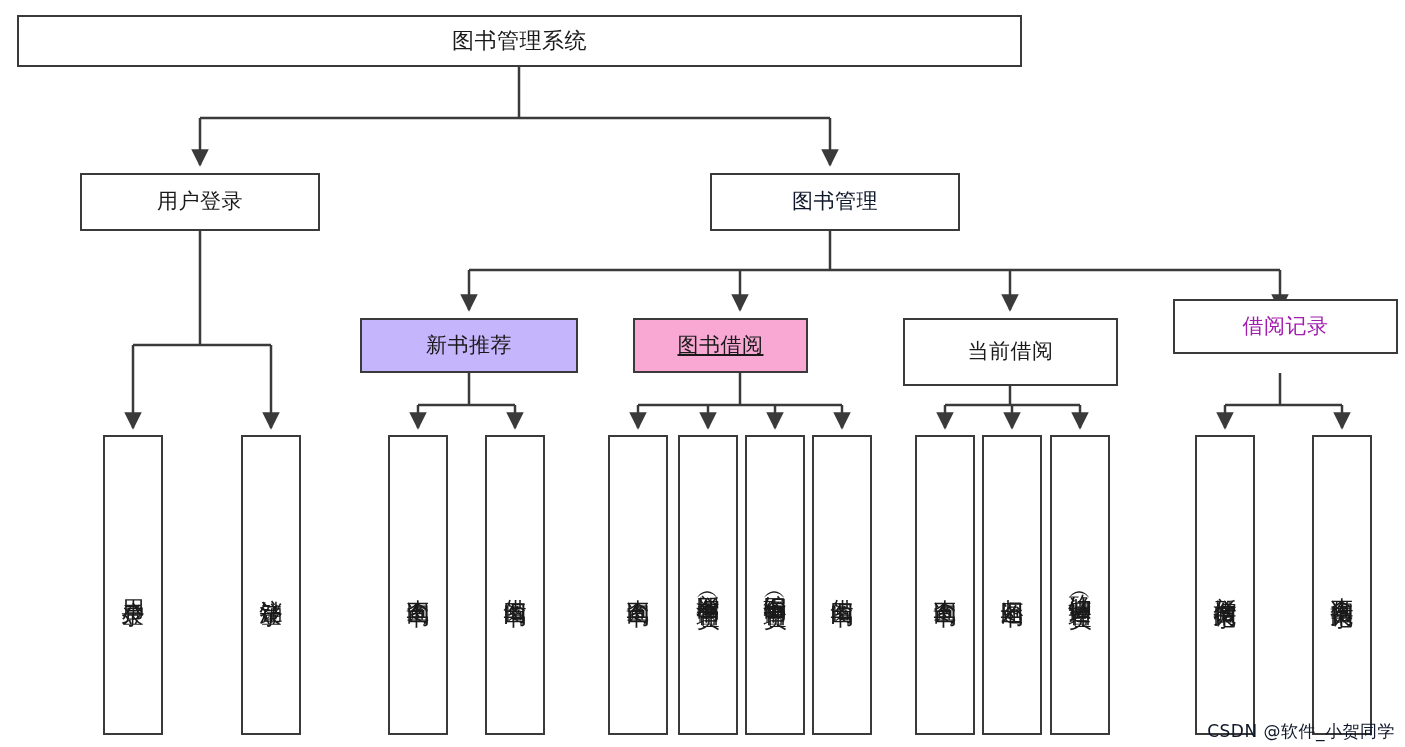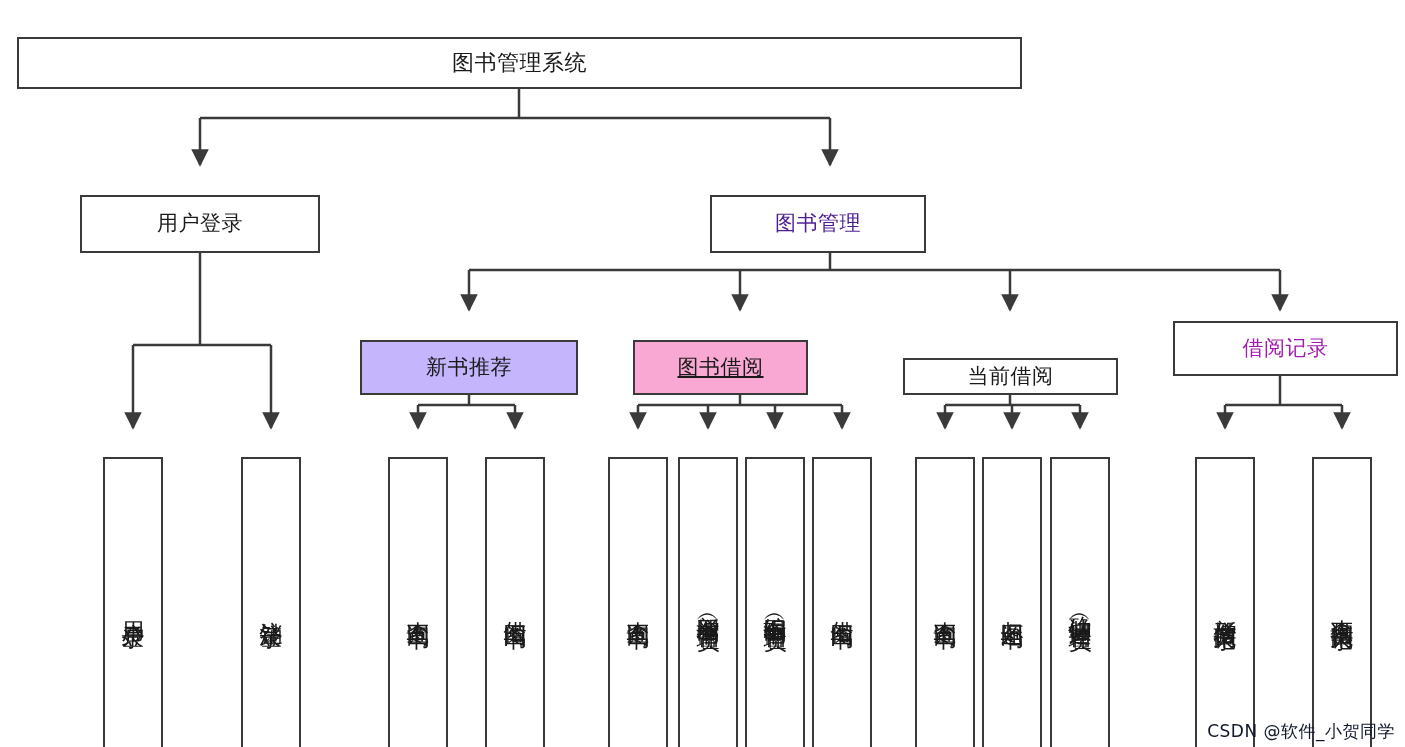--- a/index.html
+++ b/index.html
@@ -28,21 +28,20 @@
   .node {
     position: absolute;
     box-sizing: border-box;
     background: #ffffff;
     border: 2px solid #3a3a3a;
     display: flex;
     align-items: center;
     justify-content: center;
     color: #1a1a1a;
     z-index: 2;
-    margin-top: 22px;
   }
   .node.horiz {
     font-size: 21px;
     line-height: 1.1;
     letter-spacing: 0.5px;
   }
   .node.root {
     font-size: 22px;
   }
   .node.vert {
@@ -120,25 +119,25 @@
       <path d="M 1280 373 L 1280 405"></path>
       <path d="M 1225 405 L 1342 405"></path>
       <path d="M 1225 405 L 1225 428" marker-end="url(#arrow)"></path>
       <path d="M 1342 405 L 1342 428" marker-end="url(#arrow)"></path>
     </g>
   </svg>
 
   <div class="node horiz root" id="n-root" style="left: 17px; top: 15px; width: 1005px; height: 52px; border-color: rgb(58, 58, 58); background: rgb(255, 255, 255); color: rgb(26, 26, 26);">图书管理系统</div>
 
   <div class="node horiz" id="n-l2-0" style="left: 80px; top: 173px; width: 240px; height: 58px; border-color: rgb(58, 58, 58); background: rgb(255, 255, 255); color: rgb(26, 26, 26);">用户登录</div>
-  <div class="node horiz" id="n-l2-1" style="left: 710px; top: 173px; width: 216px; height: 58px; border-color: rgb(58, 58, 58); background: rgb(255, 255, 255); color: #4c1d95;">图书管理</div>
+  <div class="node horiz" id="n-l2-1" style="left: 710px; top: 173px; width: 250px; height: 58px; border-color: rgb(58, 58, 58); background: rgb(255, 255, 255); color: #0f172a;">图书管理</div>
 
   <div class="node horiz" id="n-l3-0" style="left: 360px; top: 318px; width: 218px; height: 55px; border-color: rgb(58, 58, 58); background: #c4b5fd; color: rgb(26, 26, 26);">新书推荐</div>
   <div class="node horiz" id="n-l3-1" style="left: 633px; top: 318px; width: 175px; height: 55px; border-color: rgb(58, 58, 58); background: #f9a8d4; color: rgb(26, 26, 26); text-decoration: underline;">图书借阅</div>
-  <div class="node horiz" id="n-l3-2" style="left: 903px; top: 336px; width: 215px; height: 37px; border-color: rgb(58, 58, 58); background: rgb(255, 255, 255); color: rgb(26, 26, 26);">当前借阅</div>
+  <div class="node horiz" id="n-l3-2" style="left: 903px; top: 318px; width: 215px; height: 68px; border-color: rgb(58, 58, 58); background: rgb(255, 255, 255); color: rgb(26, 26, 26);">当前借阅</div>
   <div class="node horiz" id="n-l3-3" style="left: 1173px; top: 299px; width: 225px; height: 55px; border-color: rgb(58, 58, 58); background: rgb(255, 255, 255); color: #a21caf;">借阅记录</div>
 
   <div class="node vert" id="n-lf-0" style="left: 103px; top: 435px; width: 60px; height: 300px; border-color: rgb(58, 58, 58); background: rgb(255, 255, 255); color: rgb(26, 26, 26);">
     <span class="vlabel">用户登录</span>
   </div>
   <div class="node vert" id="n-lf-1" style="left: 241px; top: 435px; width: 60px; height: 300px; border-color: rgb(58, 58, 58); background: rgb(255, 255, 255); color: rgb(26, 26, 26);">
     <span class="vlabel">注销登录</span>
   </div>
   <div class="node vert" id="n-lf-2" style="left: 388px; top: 435px; width: 60px; height: 300px; border-color: rgb(58, 58, 58); background: rgb(255, 255, 255); color: rgb(26, 26, 26);">
     <span class="vlabel">查询图书</span>

